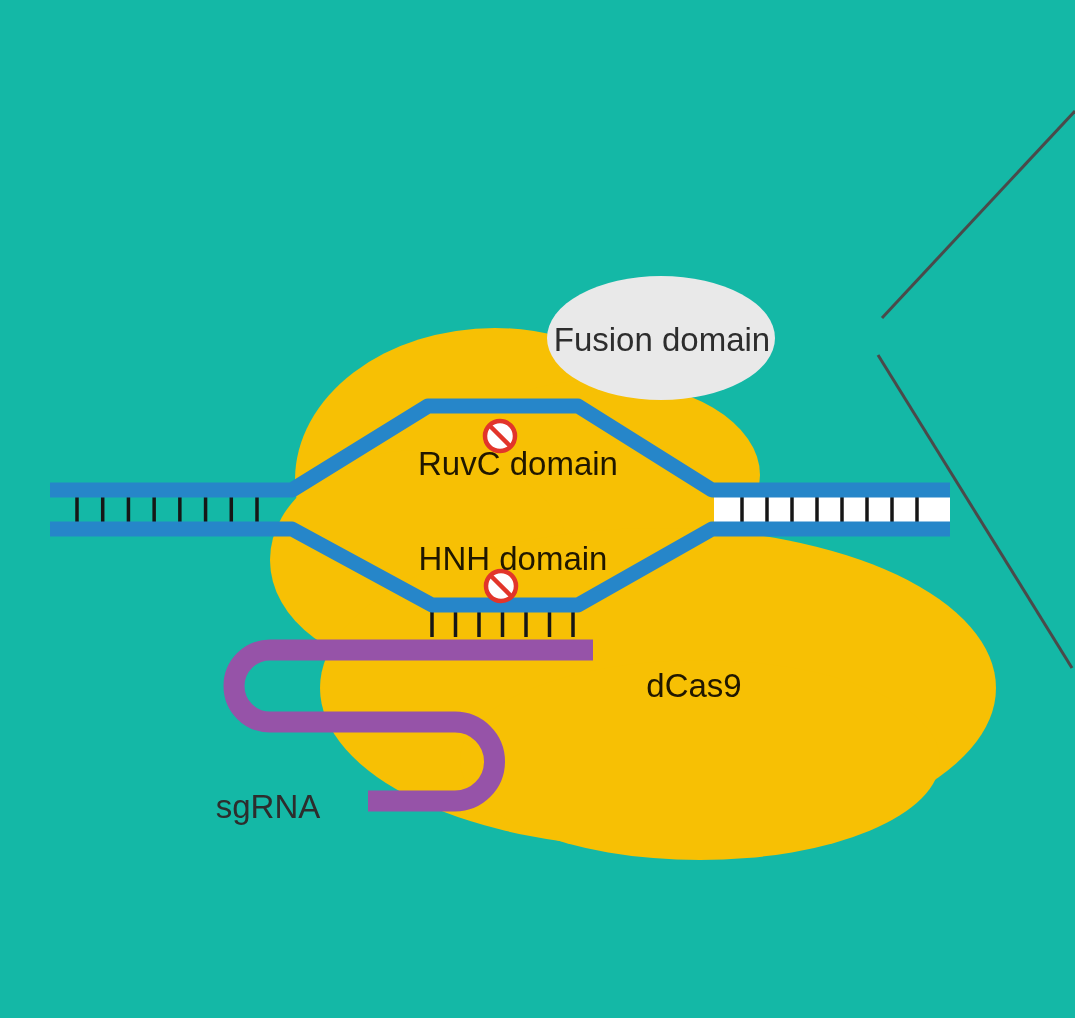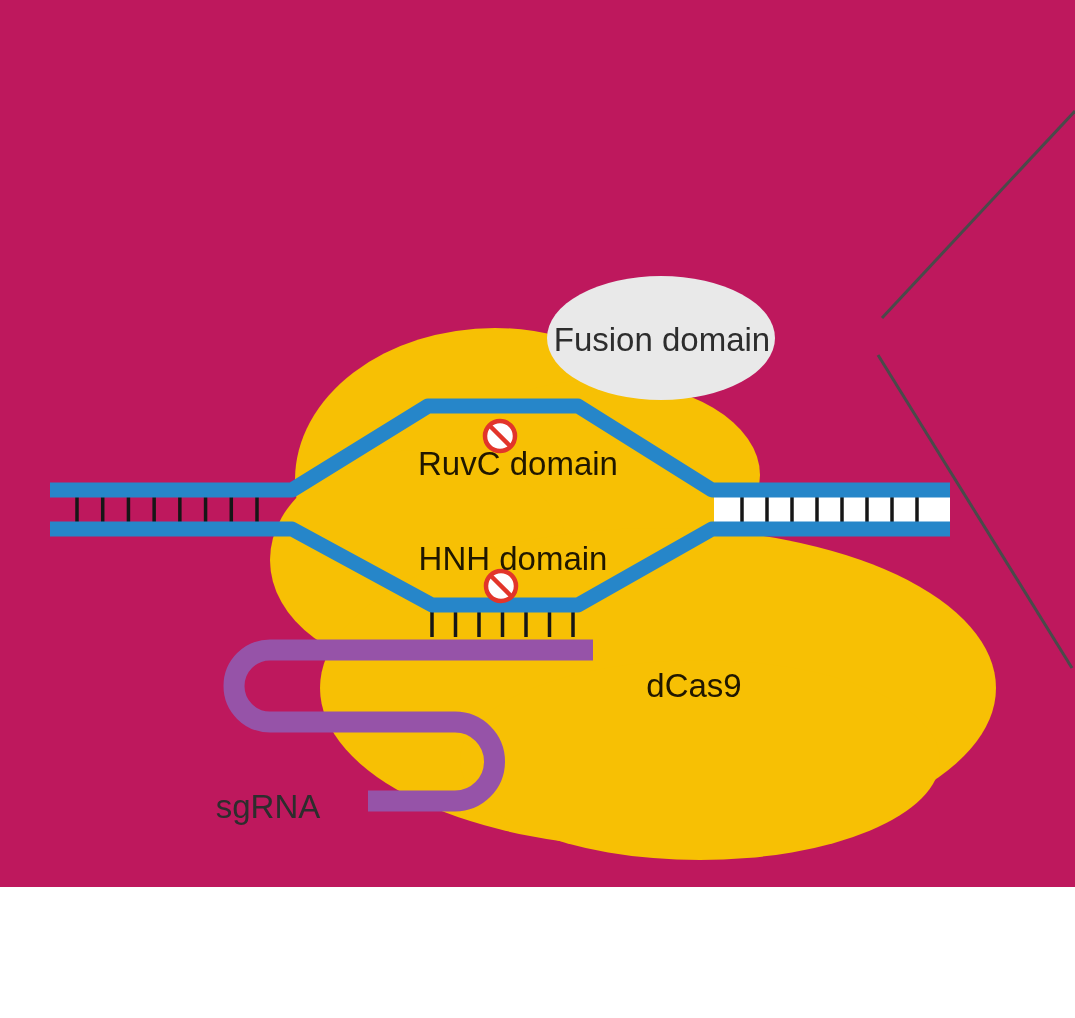--- a/index.html
+++ b/index.html
@@ -3,22 +3,22 @@
 <meta charset="utf-8">
 <style>
   html, body {
     margin: 0;
     padding: 0;
     background: #ffffff;
   }
   .canvas {
     position: relative;
     width: 1075px;
-    height: 887px;
-    background: #be185d;
+    height: 1018px;
+    background: #14b8a6;
     overflow: hidden;
     font-family: "Liberation Sans", sans-serif;
   }
   svg text {
     font-family: "Liberation Sans", sans-serif;
   }
 </style>
 </head>
 <body>
 

